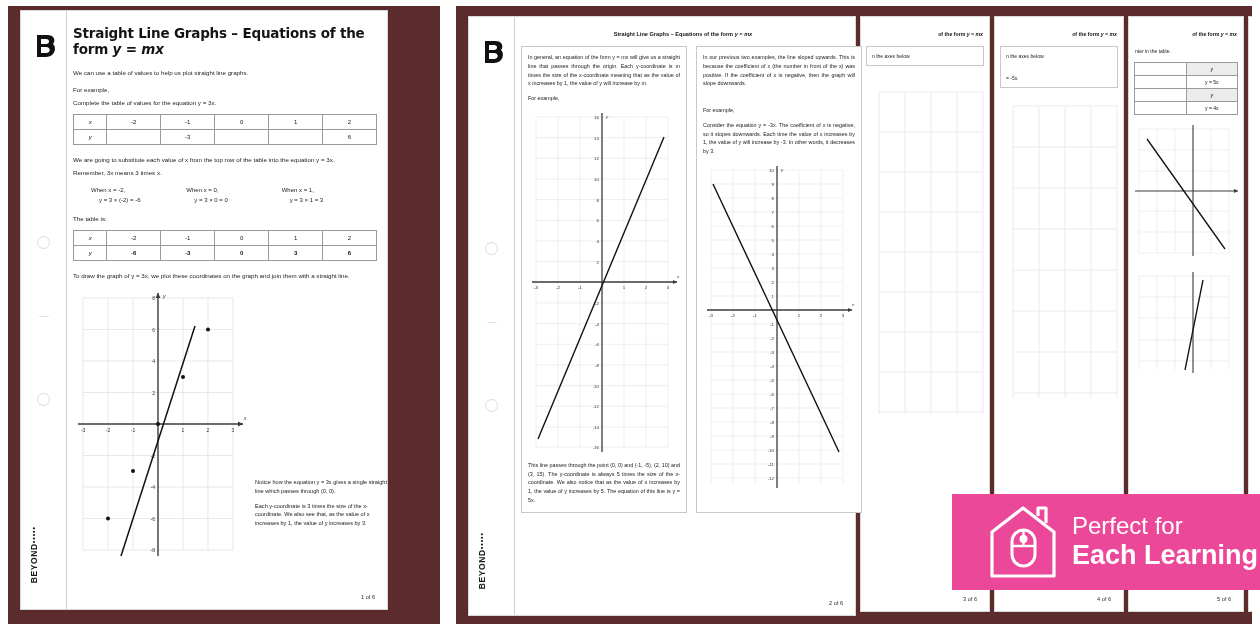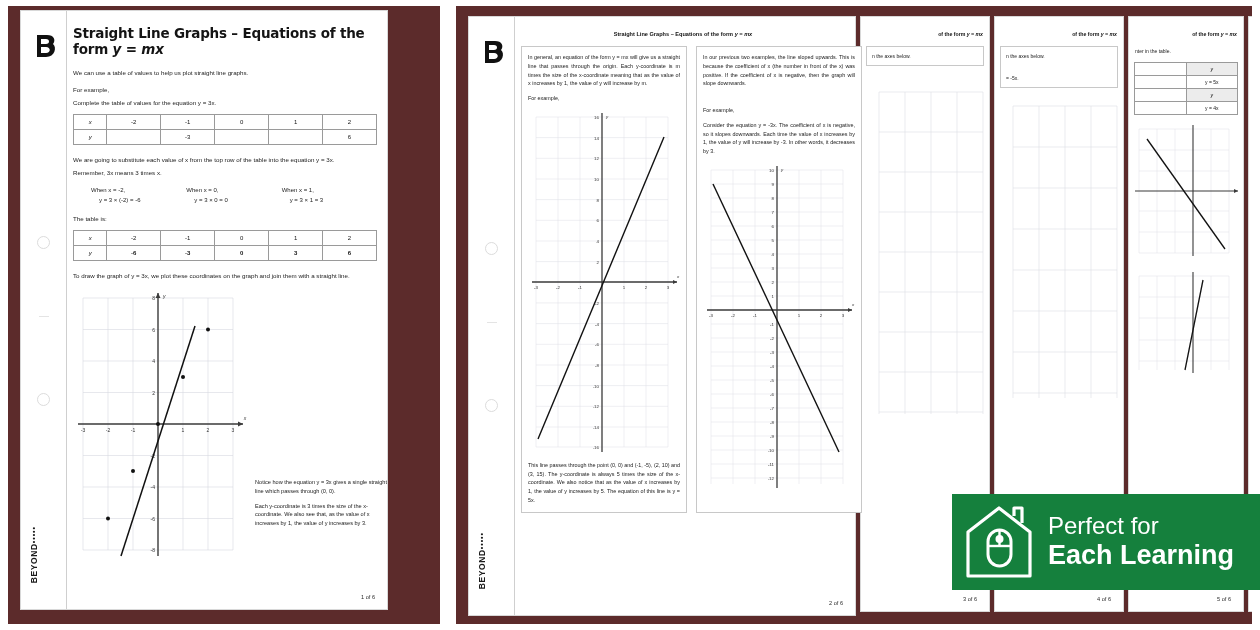--- a/index.html
+++ b/index.html
@@ -160,22 +160,22 @@
   table.mini td {
     border: 1px solid #9a9a9a; height: 13px; font-size: 5px;
     text-align: center; color: #141414;
   }
   table.mini td.shade { background: #ececec; font-style: italic; }
 
   
   .badge {
     position: absolute; left: 952px; top: 494px;
     width: 308px; height: 96px;
-    background: #15803d;
-    display: flex; align-items: center;
+    background: #ec4899;
+    display: flex; align-items: center; padding-left: 24px;
   }
   .badge .house { width: 78px; height: 80px; margin-left: 8px; flex: none; }
   .badge .house svg { width: 100%; height: 100%; display: block; }
   .badge .txt { margin-left: 10px; color: #ffffff; line-height: 1.12; }
   .badge .txt .l1 { font-size: 24px; font-weight: normal; }
   .badge .txt .l2 { font-size: 27px; font-weight: bold; }
 </style>
 </head>
 <body>
 

